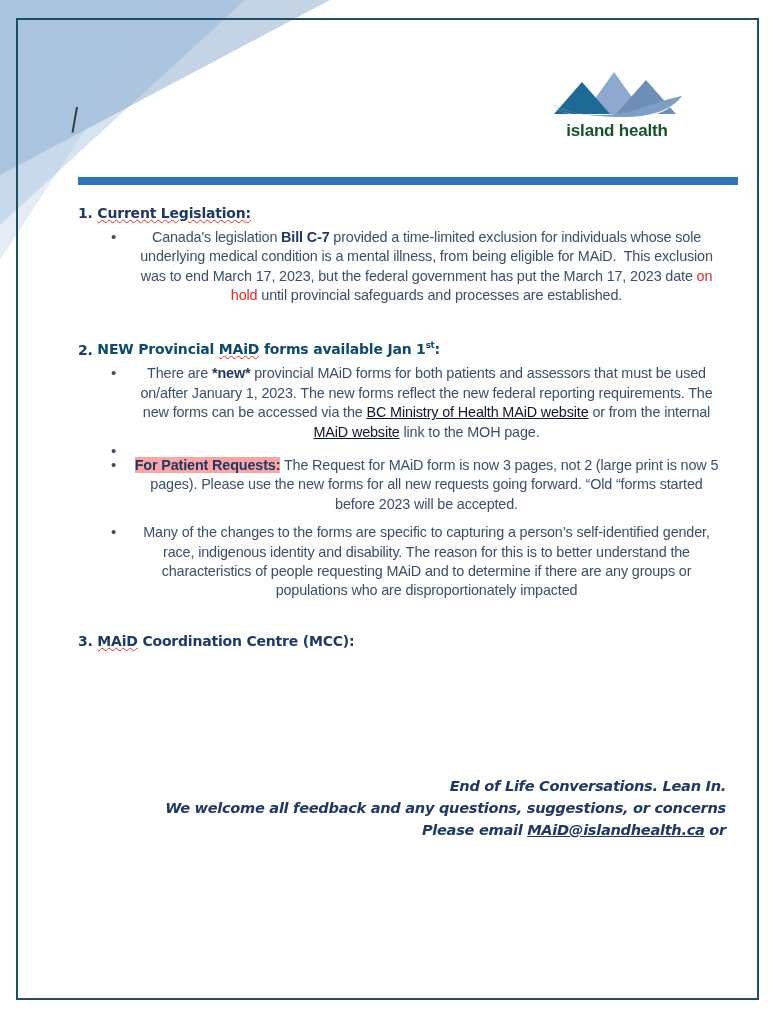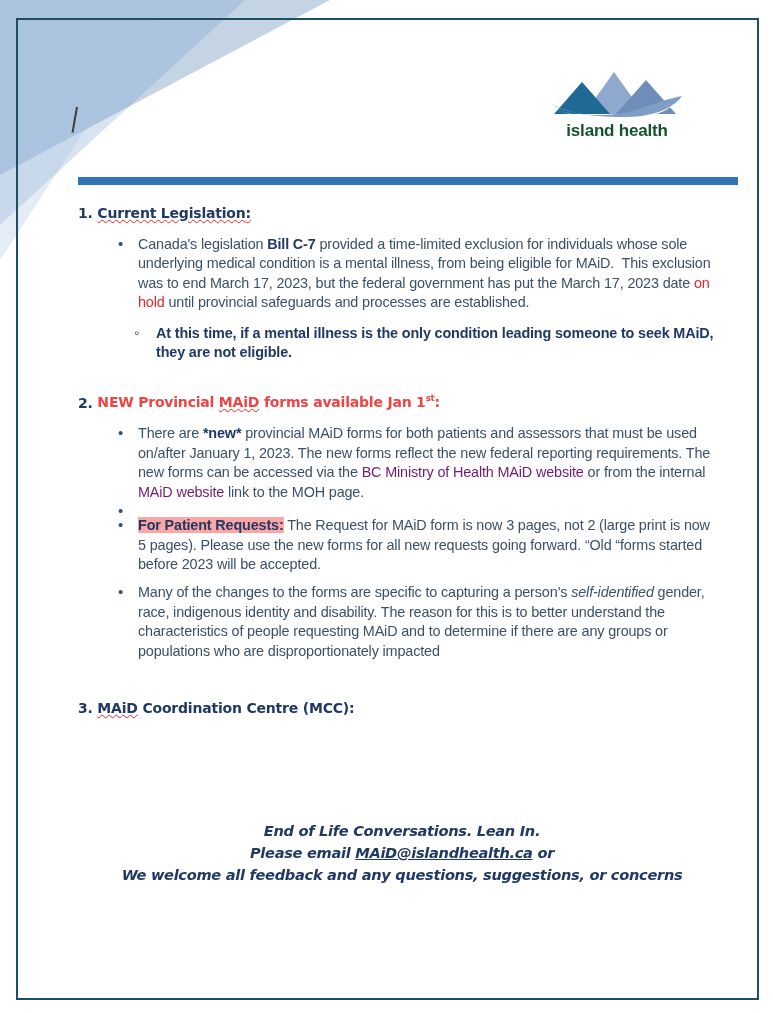--- a/index.html
+++ b/index.html
@@ -108,35 +108,36 @@
   }
   h2.section {
     font-family: "DejaVu Sans", sans-serif;
     font-size: 14px;
     font-weight: bold;
     color: #1F3864;
     margin: 0 0 3px 0;
     line-height: 21px;
     letter-spacing: -0.2px;
   }
-  h2.section.red .sec-title { color: #ef4444; }
+  h2.section.red .sec-title { color: #0c4a6e; }
   .sec-num { color: #1F3864; }
   h2.section.red .sec-num { color: #1F3864; }
   .sq-underline {
     text-decoration: underline;
     text-decoration-color: #E8252A;
     text-decoration-style: wavy;
     text-decoration-thickness: 1px;
   }
   sup { font-size: 0.62em; vertical-align: super; }
 
   ul.bullets {
     list-style: none;
-    margin: 11px;
+    margin: 4px;
     padding: 0 0 0 0;
+    text-align: center;
   }
   ul.bullets > li {
     position: relative;
     padding-left: 49px;
     font-size: 14.4px;
     line-height: 19.4px;
     color: #3A5068;
     margin-bottom: 0;
     letter-spacing: -0.15px;
   }
@@ -173,30 +174,30 @@
     font-size: 15px;
     font-weight: normal;
     color: #1F3864;
   }
   .sec-block { margin-bottom: 0; }
   .spacer-lg { height: 26px; }
 
   b, strong { color: #1F3864; font-weight: bold; }
   .red { color: #E8252A; }
   .hl { background: #fca5a5; color: #1F3864; font-weight: bold; }
-  .lnk { color: #701a75; }
-  .ital { font-style: italic; }
+  .lnk { text-decoration: underline; color: #0f172a; }
+  .ital { }
 
   
   .footer {
     position: absolute;
     left: 78px;
-    top: 820px;
+    top: 775px;
     width: 648px;
-    text-align: center;
+    text-align: right;
   }
   .footer .fline {
     font-family: "DejaVu Sans", sans-serif;
     font-style: italic;
     font-weight: bold;
     font-size: 14.6px;
     line-height: 22px;
     color: #1F3864;
     letter-spacing: -0.3px;
   }
@@ -236,23 +237,20 @@
 
     <div class="body-area">
 
       <div class="sec-block">
         <h2 class="section">
           <span class="sec-num">1.</span>
           <span class="sec-title sq-underline">Current Legislation<span style="text-decoration:none">:</span></span>
         </h2>
         <ul class="bullets">
           <li class="b">Canada's legislation <b>Bill C-7</b> provided a time-limited exclusion for individuals whose sole underlying medical condition is a mental illness, from being eligible for MAiD.&nbsp; This exclusion was to end March 17, 2023, but the federal government has put the March 17, 2023 date <span class="red">on hold</span> until provincial safeguards and processes are established.</li>
-        </ul>
-        <ul class="sub">
-          <li>At this time, if a mental illness is the only condition leading someone to seek MAiD, they are not eligible.</li>
         </ul>
       </div>
 
       <div class="spacer-lg"></div>
 
       <div class="sec-block">
         <h2 class="section red">
           <span class="sec-num">2.</span>
           <span class="sec-title">NEW Provincial <span class="sq-underline">MAiD</span> forms available Jan 1<sup>st</sup>:</span>
         </h2>
@@ -270,18 +268,18 @@
         <h2 class="section">
           <span class="sec-num">3.</span>
           <span class="sec-title"><span class="sq-underline">MAiD</span> Coordination Centre (MCC):</span>
         </h2>
       </div>
 
     </div>
 
     <div class="footer">
       <div class="fline">End of Life Conversations. Lean In.</div>
+      <div class="fline">We welcome all feedback and any questions, suggestions, or concerns</div>
       <div class="fline"><span>Please email </span><span class="mail">MAiD@islandhealth.ca</span><span>  or</span></div>
-      <div class="fline">We welcome all feedback and any questions, suggestions, or concerns</div>
     </div>
 
   </div>
 </div>
 
 </body></html>

